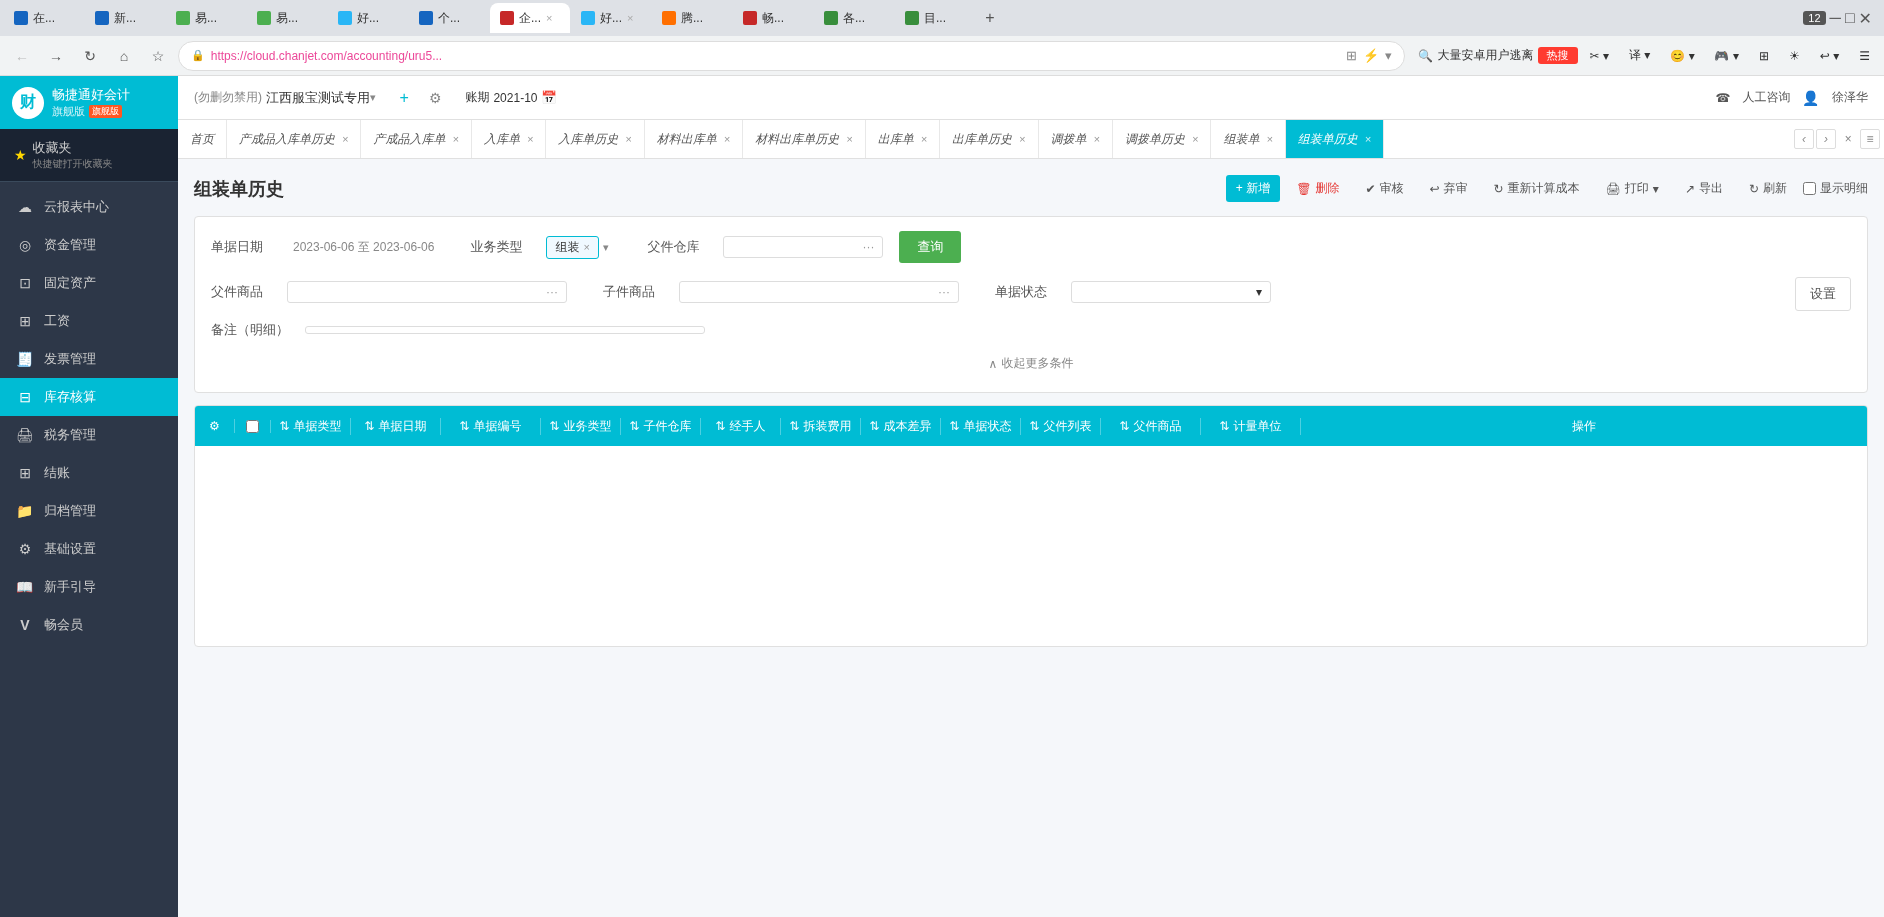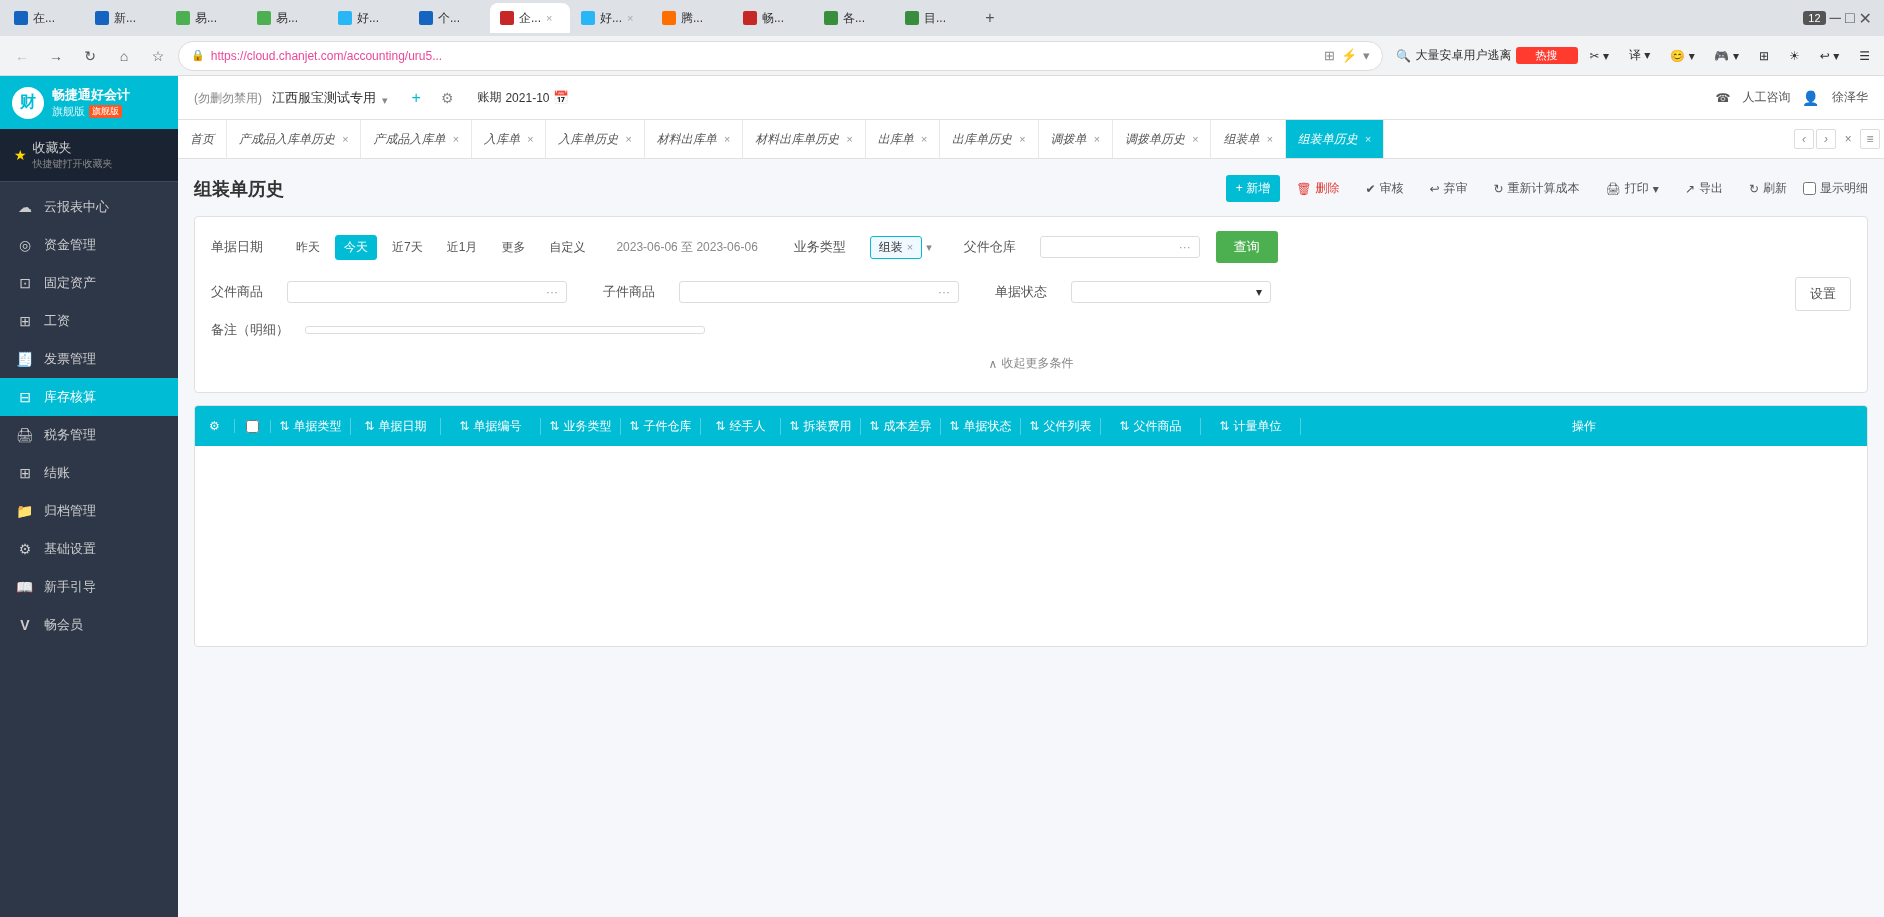--- a/index.html
+++ b/index.html
@@ -28,21 +28,21 @@
     .sidebar { width: 178px; background: #2d3748; color: #fff; display: flex; flex-direction: column; height: 100%; flex-shrink: 0; }
     .sidebar-logo { background: #00bcd4; padding: 10px 12px; display: flex; align-items: center; gap: 8px; }
     .sidebar-favorites { background: #1a2332; padding: 10px 14px; display: flex; align-items: center; gap: 6px; border-bottom: 1px solid #3a4a5c; cursor: pointer; }
     .sidebar-nav { flex: 1; overflow-y: auto; padding: 6px 0; }
     .nav-item { display: flex; align-items: center; padding: 10px 16px; gap: 10px; cursor: pointer; color: #ccc; font-size: 13px; }
     .nav-item.active { background: #00bcd4; color: #fff; }
     .nav-icon { width: 18px; height: 18px; display: flex; align-items: center; justify-content: center; font-size: 14px; }
 
     
     .header { background: #fff; border-bottom: 1px solid #e0e0e0; padding: 0 16px; display: flex; align-items: center; height: 44px; gap: 12px; }
-    .company-selector { display: flex; align-items: flex-end; gap: 6px; font-size: 13px; color: #333; cursor: pointer; }
+    .company-selector { display: flex; align-items: center; font-size: 13px; color: #333; cursor: pointer; }
     .period-badge { display: flex; align-items: center; gap: 4px; font-size: 12px; color: #333; margin-left: 12px; }
     .header-right { margin-left: auto; display: flex; align-items: center; gap: 12px; font-size: 12px; color: #555; }
 
     
     .main-content { flex: 1; display: flex; flex-direction: column; overflow: hidden; }
     .nav-tab { display: inline-flex; align-items: center; padding: 0 12px; height: 38px; font-size: 12px; color: #555; cursor: pointer; border-right: 1px solid #e8e8e8; gap: 4px; }
     .nav-tab.active { color: #fff; background: #00bcd4; }
     .nav-tab .close-x { font-size: 11px; color: #999; margin-left: 3px; }
     .nav-tab.active .close-x { color: rgba(255,255,255,0.8); }
 
@@ -179,21 +179,21 @@
     <div class="address-bar">
       <span class="lock">🔒</span>
       <span class="address-text">https://cloud.chanjet.com/accounting/uru5...</span>
       <span style="margin-left:auto;font-size:13px;color:#888;">⊞</span>
       <span style="font-size:13px;color:#f4a;">⚡</span>
       <span style="font-size:13px;color:#888;">▾</span>
     </div>
     <div class="search-bar">
       <span>🔍</span>
       <span>大量安卓用户逃离</span>
-      <span style="background:#ff3b30;color:#fff;font-size:11px;padding:1px 20px;border-radius:3px;font-family:Liberation Mono, monospace;">热搜</span>
+      <span style="background:#ff3b30;color:#fff;font-size:11px;padding:1px 9px;border-radius:3px;font-family:Liberation Mono, monospace;">热搜</span>
     </div>
     <div class="browser-actions">
       <div class="browser-action-btn">✂ ▾</div>
       <div class="browser-action-btn">译 ▾</div>
       <div class="browser-action-btn">😊 ▾</div>
       <div class="browser-action-btn">🎮 ▾</div>
       <div class="browser-action-btn">⊞</div>
       <div class="browser-action-btn">☀</div>
       <div class="browser-action-btn">↩ ▾</div>
       <div class="browser-action-btn">☰</div>
@@ -202,21 +202,21 @@
 </div>
 
 <div class="app-layout">
 
   <div class="sidebar">
     <div class="sidebar-logo">
       <div style="background:#fff;border-radius:50%;width:32px;height:32px;display:flex;align-items:center;justify-content:center;">
         <span style="color:#00bcd4;font-size:16px;font-weight:bold;">财</span>
       </div>
       <div>
-        <div style="font-size:13px;font-weight:bold;color:#fff;">畅捷通好会计</div>
+        <div style="font-size:13px;font-weight:normal;color:#fff;">畅捷通好会计</div>
         <div style="display:flex;align-items:center;gap:4px;">
           <span style="font-size:11px;color:rgba(255,255,255,0.8);">旗舰版</span>
           <span style="background:#ff5722;color:#fff;font-size:9px;padding:0 3px;border-radius:2px;">旗舰版</span>
         </div>
       </div>
     </div>
 
     <div class="sidebar-favorites">
       <span style="color:#ffd700;font-size:14px;">★</span>
       <div>
@@ -365,40 +365,32 @@
           <div class="checkbox-label">
             <input type="checkbox" style="">
             <span>显示明细</span>
           </div>
         </div>
       </div>
 
       <div class="filter-card">
         <div class="filter-row">
           <span class="filter-label">单据日期</span>
-          <div class="filter-date-options">
-            <div class="date-option">昨天</div>
-            <div class="date-option active">今天</div>
-            <div class="date-option">近7天</div>
-            <div class="date-option">近1月</div>
-            <div class="date-option">更多</div>
-            <div class="date-option">自定义</div>
-          </div>
           <span class="date-range">2023-06-06 至 2023-06-06</span>
 
           <span class="filter-label" style="margin-left:20px;">业务类型</span>
           <div style="display:flex;align-items:center;gap:4px;">
             <div class="business-type-tag">
               <span>组装</span>
               <span class="tag-close">×</span>
             </div>
             <span style="font-size:11px;color:#888;">▾</span>
           </div>
 
-          <span class="filter-label" style="margin-left:16px;">父件仓库</span>
+          <span class="filter-label" style="margin-left:23px;">父件仓库</span>
           <div class="filter-input-container" style="min-width:160px;">
             <span></span>
             <span>···</span>
           </div>
           <div style="display:flex;align-items:center;gap:4px;">
             <button class="query-btn">查询</button>
           </div>
         </div>
 
         <div class="filter-row">

